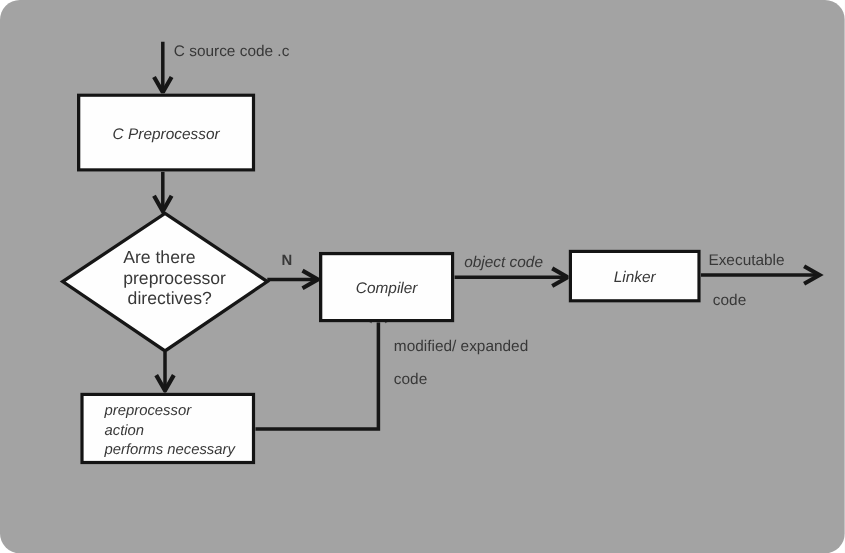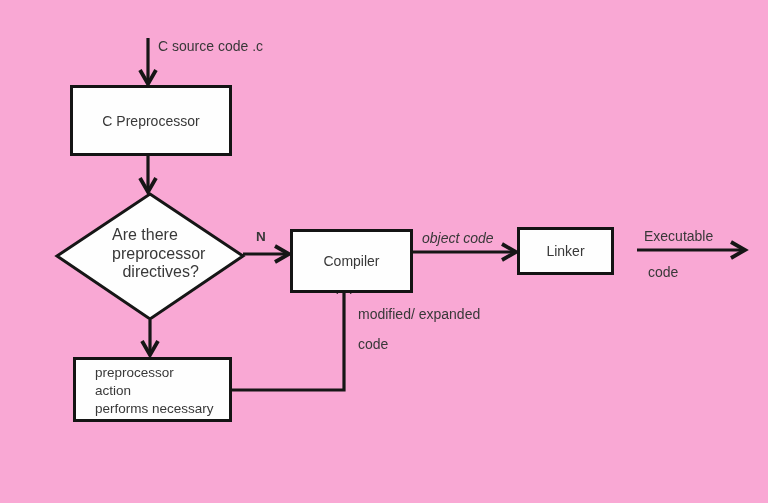--- a/index.html
+++ b/index.html
@@ -4,60 +4,62 @@
 <style>
   html, body {
     margin: 0;
     padding: 0;
     background: #ffffff;
   }
   #canvas {
     position: relative;
     width: 768px;
     height: 503px;
-    background: #f9a8d4;
+    background: #a3a3a3;
     overflow: hidden;
     font-family: "Liberation Sans", sans-serif;
     color: #383838;
+    border-radius: 18px;
   }
   #connectors {
     position: absolute;
     left: 0;
     top: 0;
     width: 768px;
     height: 503px;
   }
   .node {
     position: absolute;
     border: 3px solid #141414;
     background: #fefefe;
     box-sizing: border-box;
     display: flex;
     align-items: center;
     justify-content: center;
     font-size: 14px;
     color: #383838;
+    font-style: italic;
   }
   .node-preprocessor { left: 70px;  top: 85px;  width: 162px; height: 71px; }
   .node-compiler     { left: 290px; top: 229px; width: 123px; height: 64px; }
-  .node-linker       { left: 517px; top: 227px; width: 97px; height: 48px; }
+  .node-linker       { left: 517px; top: 227px; width: 120px; height: 48px; }
   .node-action {
     left: 73px; top: 357px; width: 159px; height: 65px;
     align-items: flex-start; justify-content: flex-start;
     padding: 4px 2px 0 19px;
     font-size: 13.5px; line-height: 18px;
   }
   .diamond-text {
     position: absolute;
     left: 112px; top: 226px;
     font-size: 16px;
     line-height: 18.5px;
     color: #383838;
   }
-  .diamond-text .l3 { padding-left: 4px; text-align: center; }
+  .diamond-text .l3 { padding-left: 4px; }
   .edge-label {
     position: absolute;
     font-size: 14px;
     color: #383838;
     white-space: nowrap;
   }
   .lbl-source      { left: 158px; top: 38px; }
   .lbl-n           { left: 256px; top: 229px; font-size: 13.5px; font-weight: bold; }
   .lbl-object      { left: 422px; top: 230px; font-style: italic; }
   .lbl-exec-1      { left: 644px; top: 228px; }

